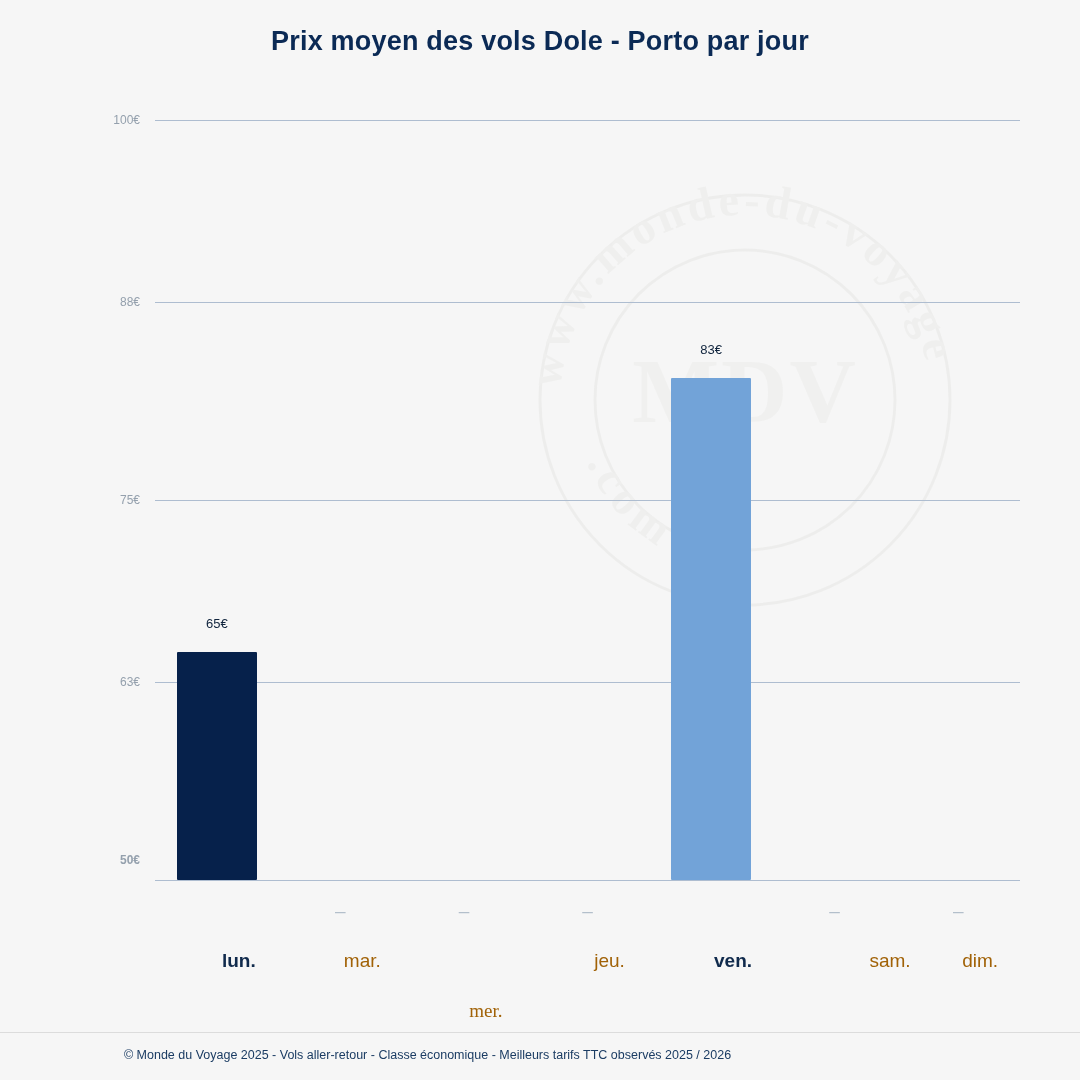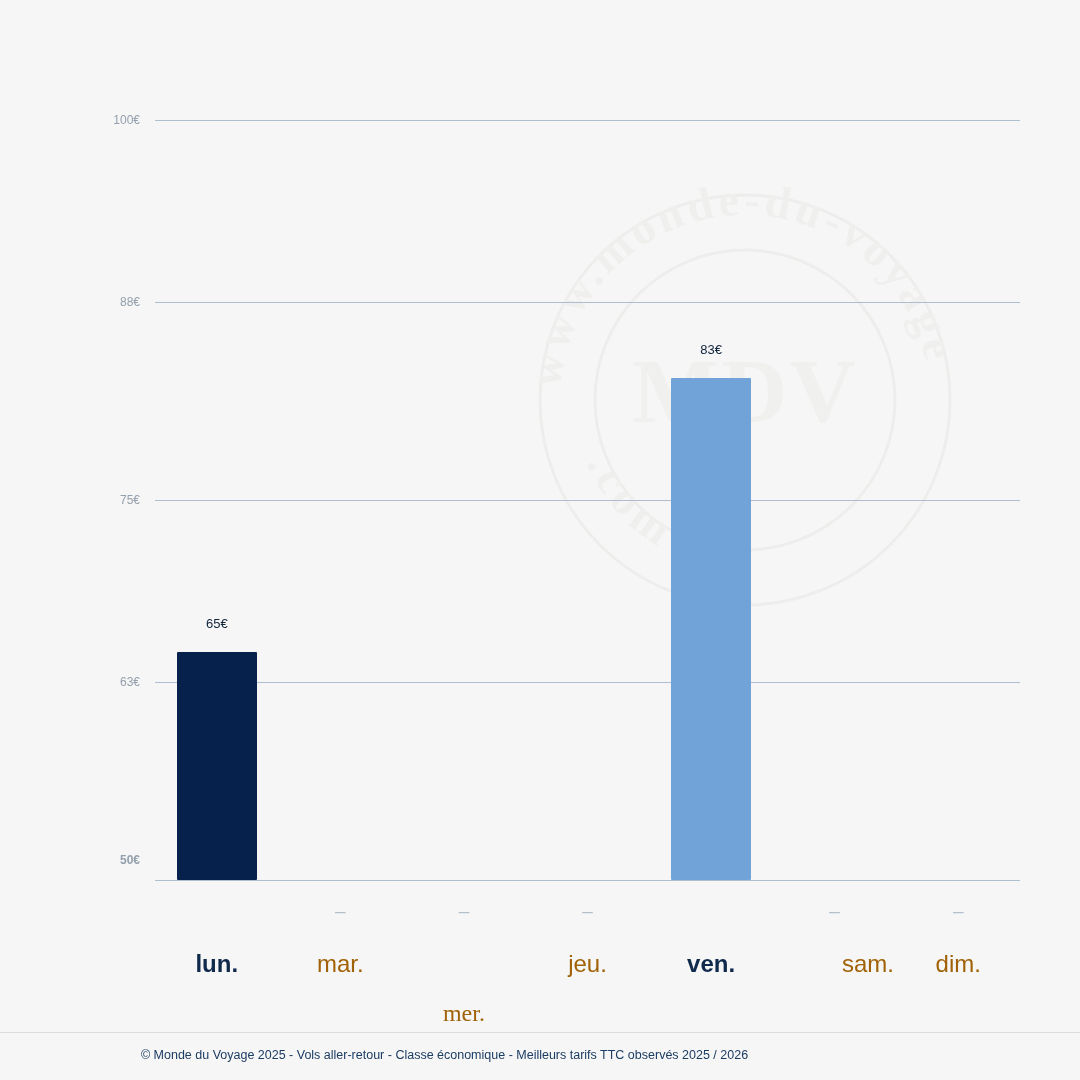--- a/index.html
+++ b/index.html
@@ -88,23 +88,24 @@
     font-size: 19px;
     color: #b3bfcb;
     transform: translateX(-50%);
     white-space: nowrap;
   }
 
   
   .xtick {
     position: absolute;
     text-align: right;
-    font-size: 24px;
+    font-size: 19px;
     transform: translateX(-50%);
     white-space: nowrap;
+    margin-left: 22px;
   }
   .xtick.active {
     color: #102a4c;
     font-weight: bold;
   }
   .xtick.muted {
     color: #a16207;
   }
 
   
@@ -117,21 +118,20 @@
     background: #dcdcdc;
   }
   .footer {
     position: absolute;
     top: 1048px;
     left: 0;
     width: 855px;
     text-align: center;
     font-size: 12.5px;
     color: #1b3c63;
-    padding-left: 17px;
   }
 
   
   #watermark {
     position: absolute;
     left: 505px;
     top: 160px;
     width: 480px;
     height: 480px;
     opacity: 0.5;
@@ -139,20 +139,21 @@
   }
   #watermark svg {
     display: block;
   }
 </style>
 </head>
 <body>
 
 <div id="page">
 
+  <div class="title">Prix moyen des vols Dole - Porto par jour</div>
 
   <div id="watermark">
     <svg width="480" height="480" viewBox="0 0 480 480" aria-hidden="true">
       <defs>
         <path id="wmTop" d="M 55,240 A 185,185 0 0 1 425,240"></path>
         <path id="wmBottom" d="M 70,240 A 170,170 0 0 0 410,240"></path>
       </defs>
       <circle cx="240" cy="240" r="205" fill="none" stroke="#e6e6e4" stroke-width="3"></circle>
       <circle cx="240" cy="240" r="150" fill="none" stroke="#e6e6e4" stroke-width="3"></circle>
       <text font-family="'Liberation Serif', serif" font-size="46" font-weight="bold" fill="#e9e9e7" letter-spacing="4">

